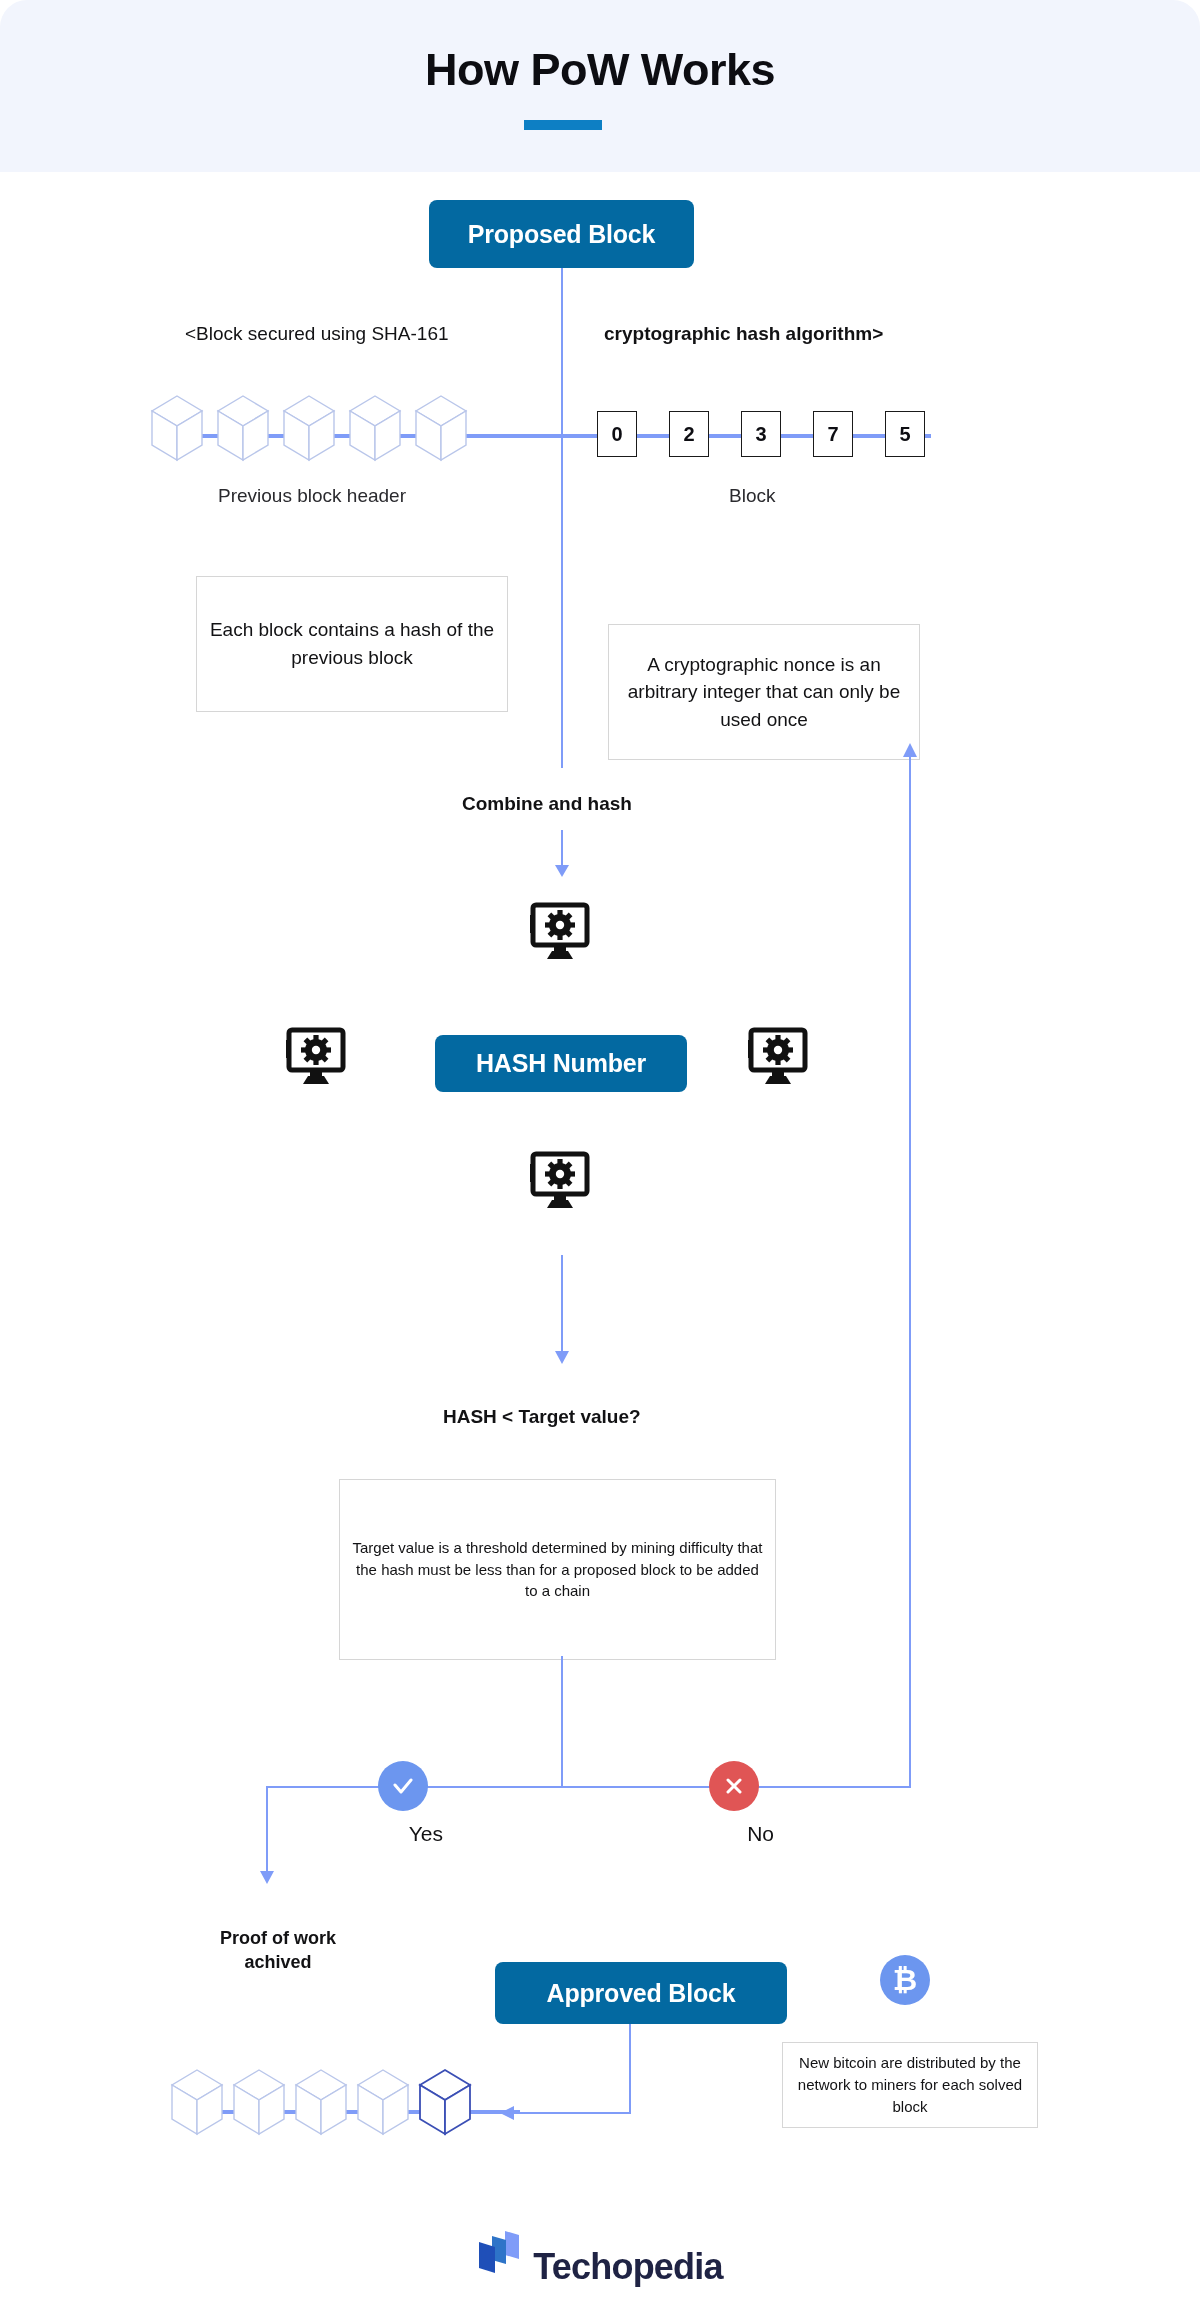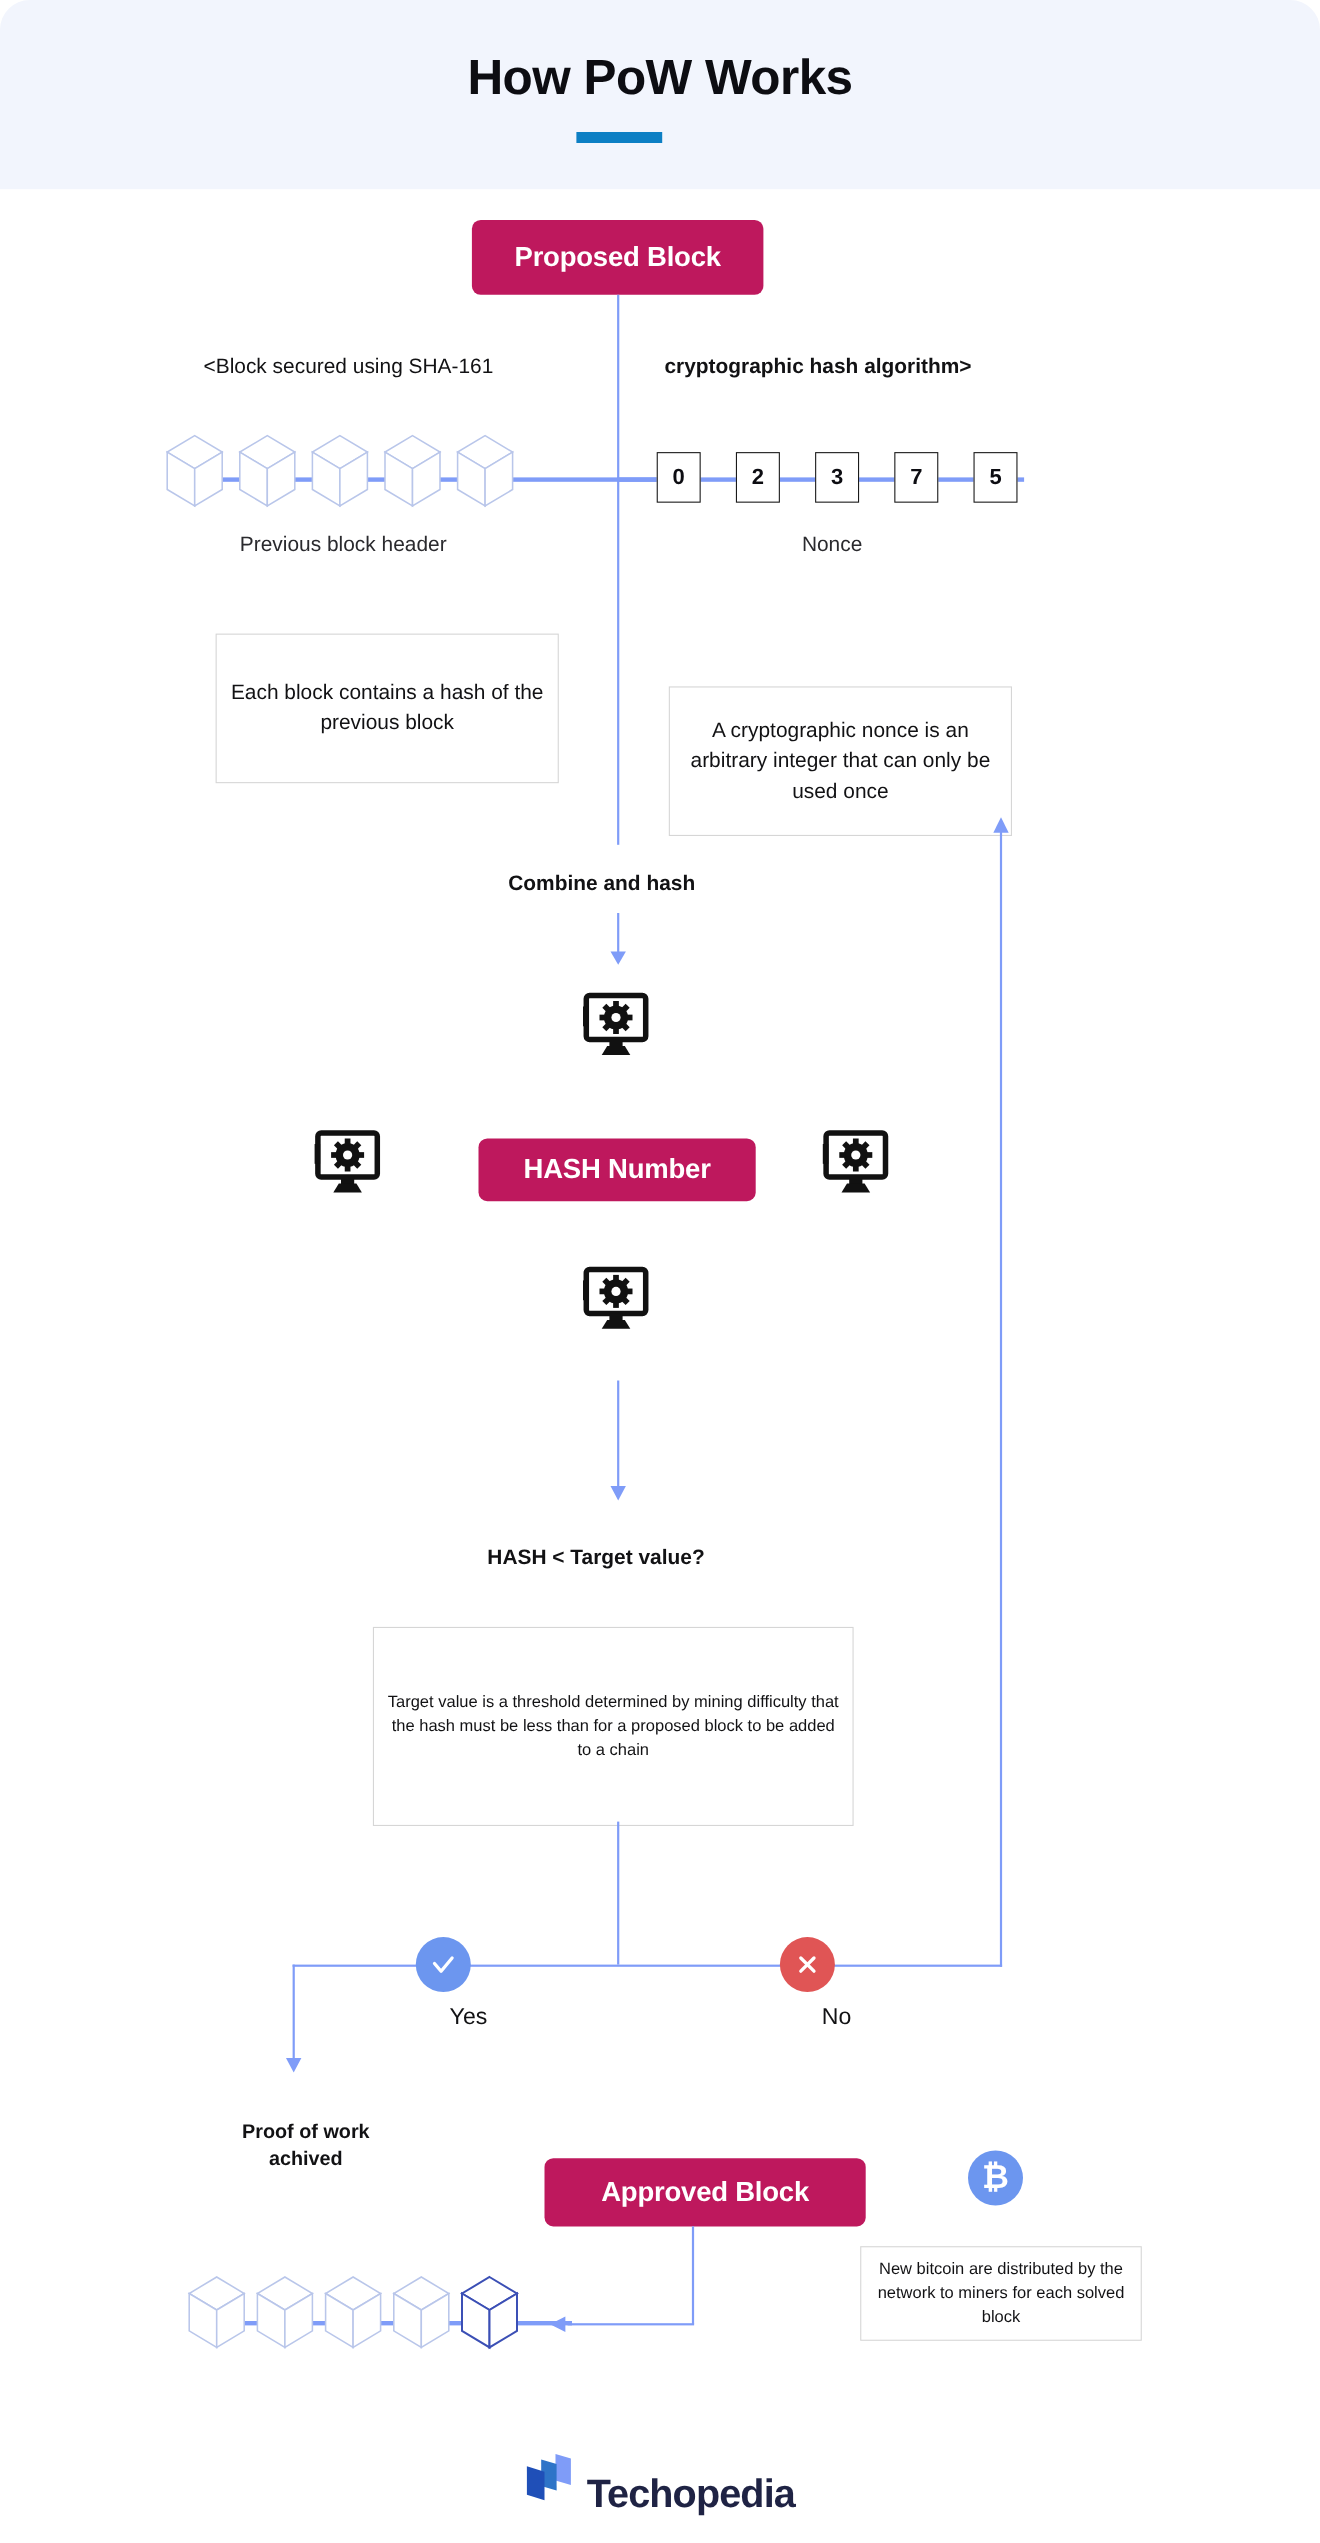--- a/index.html
+++ b/index.html
@@ -39,21 +39,21 @@
     left: 50%; top: 120px;
     transform: translateX(-50%);
     margin-left: -37px;
     width: 78px; height: 10px;
     background: #0d7fc4;
   }
 
   
   .badge {
     position: absolute;
-    background: #be185d;
+    background: #0369a1;
     border-radius: 8px;
     color: #ffffff;
     font-size: 25px;
     font-weight: bold;
     display: flex;
     align-items: center;
     justify-content: center;
     letter-spacing: -0.2px;
   }
   .note {
@@ -214,21 +214,21 @@
     <span>3</span>
   </div>
   <div class="nonce-box" style="left:813px; top:411px;">
     <span>7</span>
   </div>
   <div class="nonce-box" style="left:885px; top:411px;">
     <span>5</span>
   </div>
 
   <div class="lbl" style="left:729px; top:485px; font-size:19px; color:#2a2a2e;">
-    <span>Nonce</span>
+    <span>Block</span>
   </div>
 
   <div class="note" style="left:196px; top:576px; width:312px; height:136px; font-size:19px;">
     <span>Each block contains a hash of the previous block</span>
   </div>
 
   <div class="note" style="left:608px; top:576px; width:312px; height:136px; font-size:19px;margin-top:48px;">
     <span>A cryptographic nonce is an arbitrary integer that can only be used once</span>
   </div>
 

